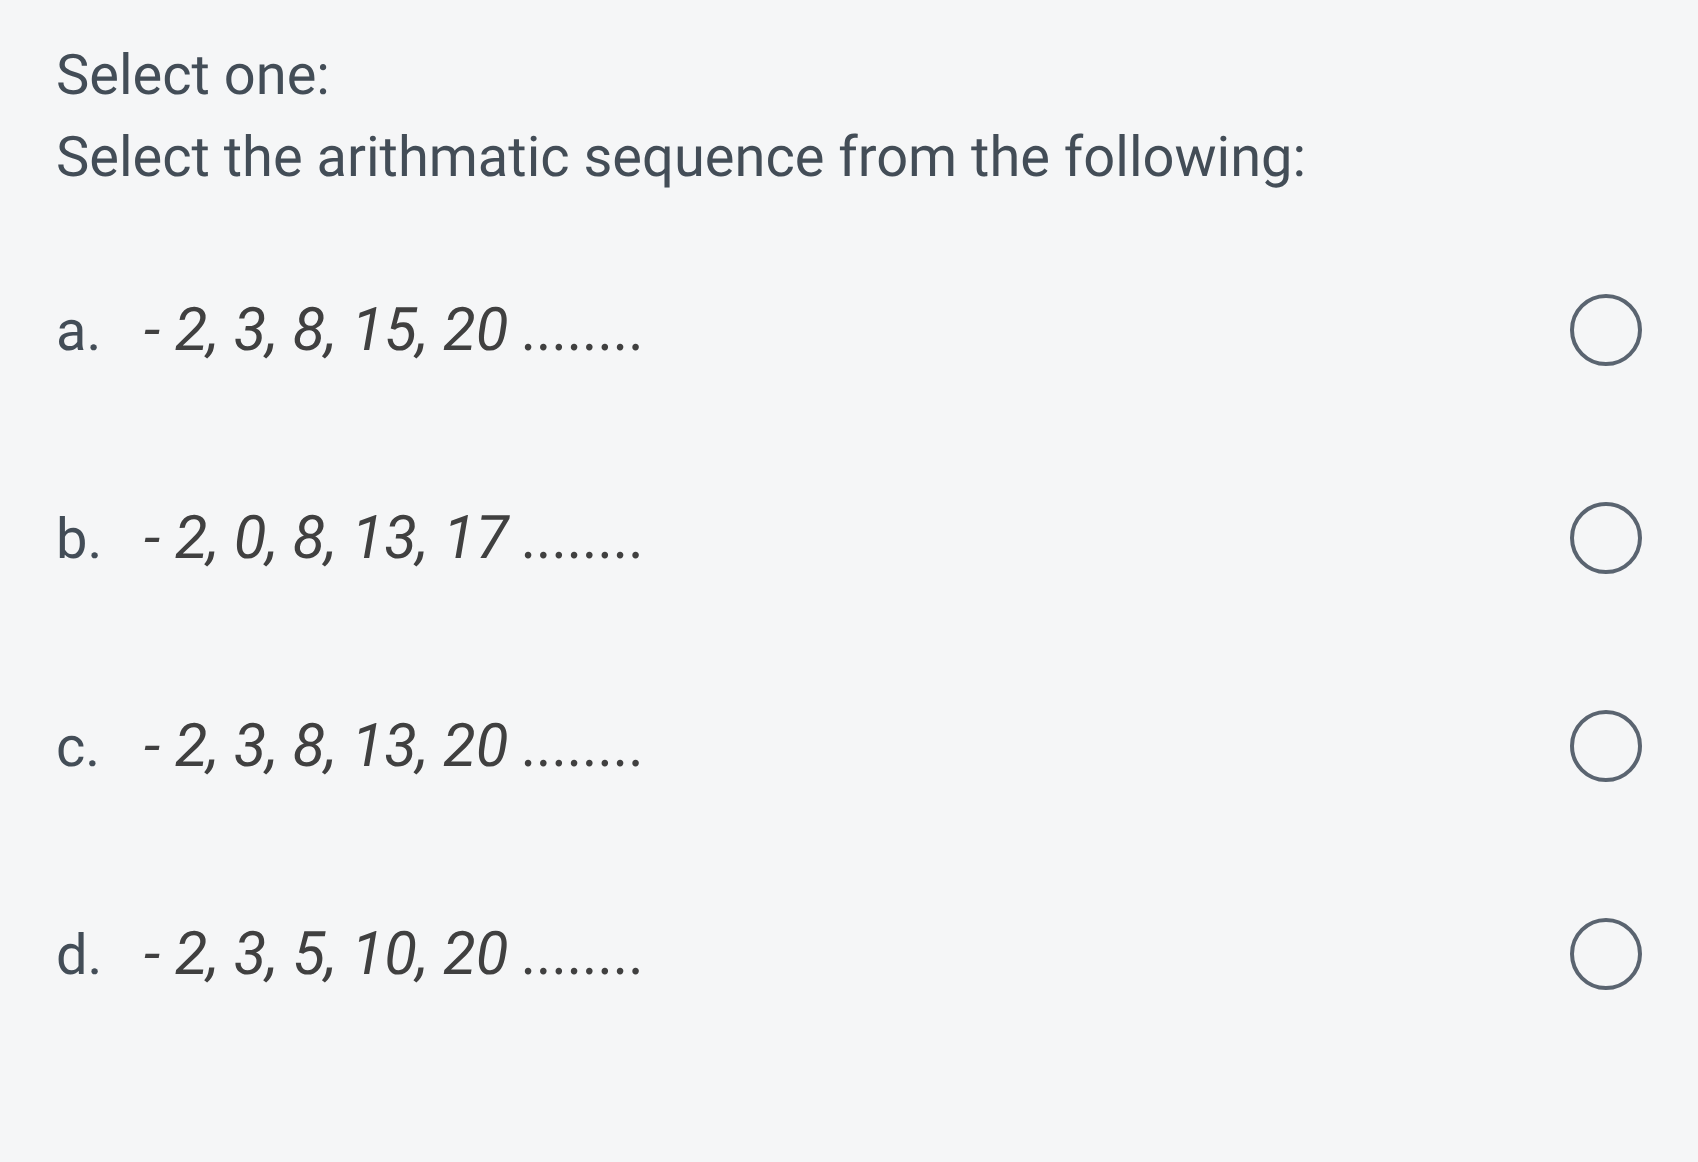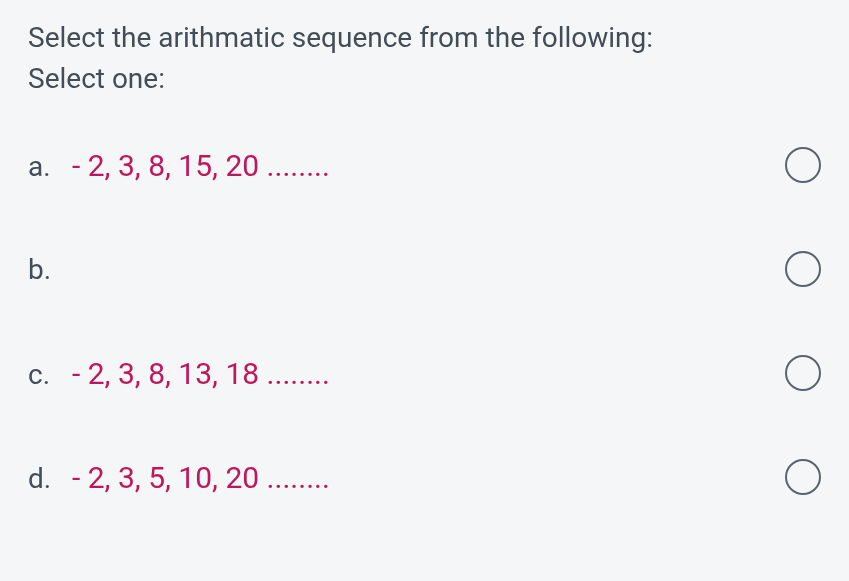--- a/index.html
+++ b/index.html
@@ -36,60 +36,62 @@
       align-items: baseline;
       gap: 16px;
     }
     .option-letter {
       font-size: 28px;
       color: #434d57;
       min-width: 28px;
     }
     .option-text {
       font-size: 30px;
-      color: #be185d;
+      color: #404040;
+      font-style: italic;
     }
     .radio-circle {
       width: 36px;
       height: 36px;
       border: 2.5px solid #5a6470;
       border-radius: 50%;
       background: transparent;
       cursor: pointer;
       flex-shrink: 0;
     }
   </style>
 </head>
 <body>
 
 <div class="question-text">
+  <div>Select one:</div>
   <div>Select the arithmatic sequence from the following:</div>
-  <div>Select one:</div>
 </div>
 
 <div class="options">
   <div class="option-row">
     <div class="option-content">
       <span class="option-letter">a.</span>
       <span class="option-text">- 2, 3, 8, 15, 20 ........</span>
     </div>
     <div class="radio-circle"></div>
   </div>
 
   <div class="option-row">
     <div class="option-content">
       <span class="option-letter">b.</span>
+      <span class="option-text">- 2, 0, 8, 13, 17 ........</span>
     </div>
     <div class="radio-circle"></div>
   </div>
 
   <div class="option-row">
     <div class="option-content">
       <span class="option-letter">c.</span>
-      <span class="option-text">- 2, 3, 8, 13, 18 ........</span>
+      <span class="option-text">- 2, 3, 8, 13, 20 ........</span>
     </div>
     <div class="radio-circle"></div>
   </div>
 
   <div class="option-row">
     <div class="option-content">
       <span class="option-letter">d.</span>
       <span class="option-text">- 2, 3, 5, 10, 20 ........</span>
     </div>
     <div class="radio-circle"></div>

